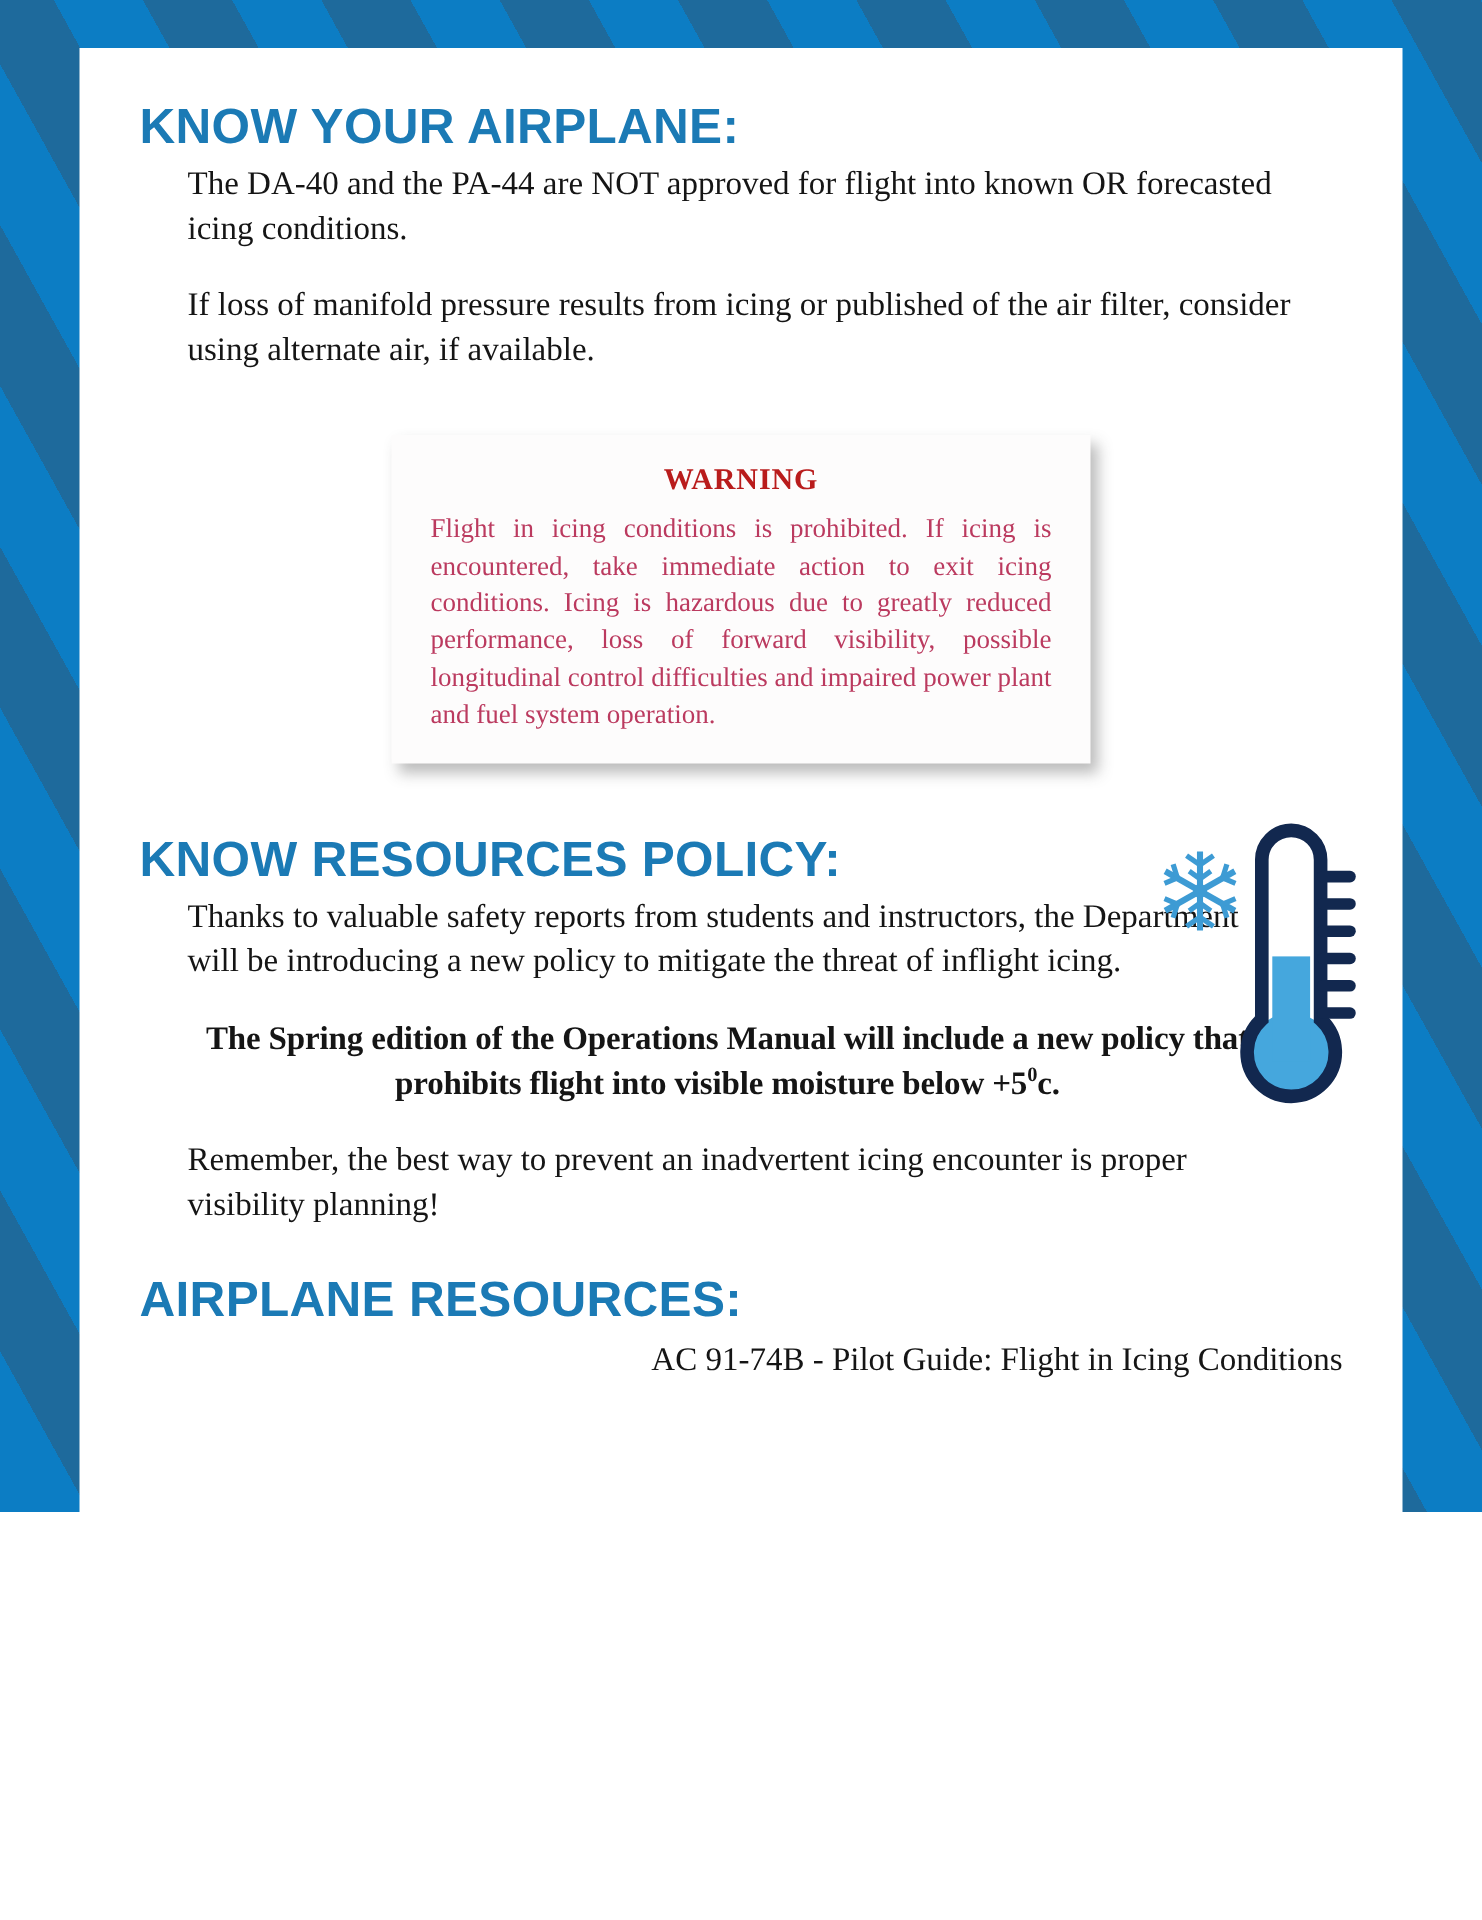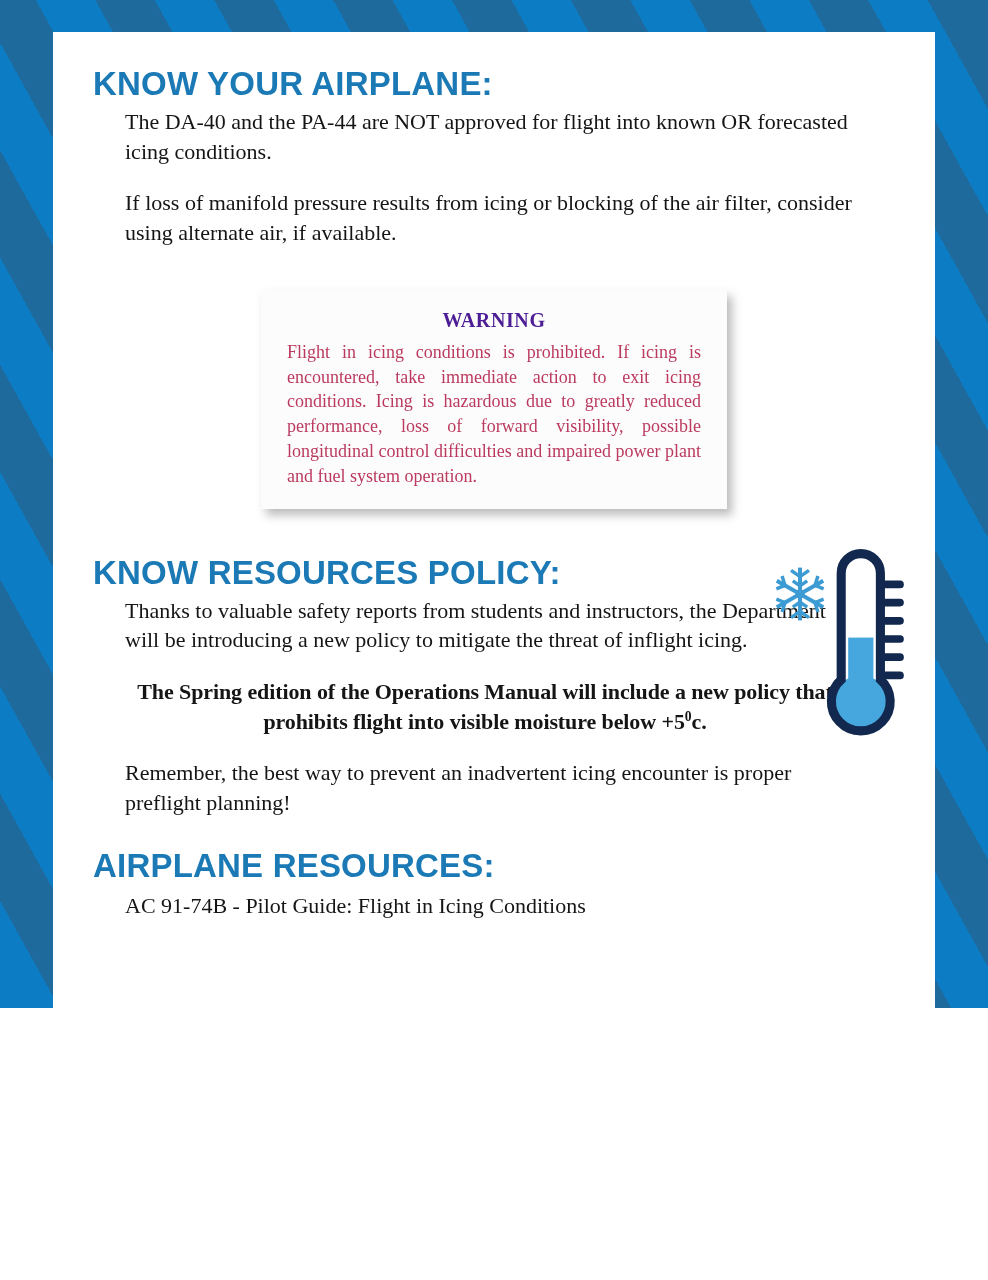--- a/index.html
+++ b/index.html
@@ -91,21 +91,21 @@
     padding: 19px 26px 20px 26px;
     box-shadow: 5px 6px 9px rgba(60,60,60,0.35);
     font-family: "Liberation Serif", serif;
     color: #b9305a;
   }
   #warning-title {
     text-align: center;
     font-weight: bold;
     font-size: 20px;
     letter-spacing: 0.6px;
-    color: #4c1d95;
+    color: #b91c1c;
     margin-bottom: 8px;
   }
   #warning-body {
     font-size: 18px;
     line-height: 1.38;
     text-align: justify;
     color: #bb3a5f;
   }
 
   
@@ -133,35 +133,35 @@
     left: 52px;
     top: 0px;
     width: 84px;
     height: 203px;
   }
 
   #policy-section .body-block { max-width: 740px; }
   #policy-section .body-block p.bold { max-width: 720px; text-align: center; }
 
   #resources-section { margin-top: 30px; }
-  #resources-section .body-block { margin-top: 6px; }
+  #resources-section .body-block { margin-top: 6px; text-align: right; }
 </style>
 </head>
 <body>
 
 <div id="page">
 
   <div id="card">
 
     <section>
       <h2 class="section-heading">KNOW YOUR AIRPLANE:</h2>
 
       <div class="body-block">
         <p>The DA-40 and the PA-44 are NOT approved for flight into known OR forecasted icing conditions.</p>
-        <p>If loss of manifold pressure results from icing or blocking of the air filter, consider using alternate air, if available.</p>
+        <p>If loss of manifold pressure results from icing or published of the air filter, consider using alternate air, if available.</p>
       </div>
     </section>
 
     <div id="warning-wrap">
       <div id="warning-box">
         <div id="warning-title">WARNING</div>
         <div id="warning-body">Flight in icing conditions is prohibited. If icing is encountered, take immediate action to exit icing conditions. Icing is hazardous due to greatly reduced performance, loss of forward visibility, possible longitudinal control difficulties and impaired power plant and fuel system operation.</div>
       </div>
     </div>
 
@@ -222,21 +222,21 @@
         </svg>
       </div>
 
       <h2 class="section-heading">KNOW RESOURCES POLICY:</h2>
 
       <div class="body-block">
         <p>Thanks to valuable safety reports from students and instructors, the Department will be introducing a new policy to mitigate the threat of inflight icing.</p>
 
         <p class="bold"><span>The Spring edition of the Operations Manual will include a new policy that prohibits flight into visible moisture below +5</span><span class="sup0">0</span><span>c.</span></p>
 
-        <p>Remember, the best way to prevent an inadvertent icing encounter is proper preflight planning!</p>
+        <p>Remember, the best way to prevent an inadvertent icing encounter is proper visibility planning!</p>
       </div>
     </section>
 
     <section id="resources-section">
       <h2 class="section-heading">AIRPLANE RESOURCES:</h2>
 
       <div class="body-block">
         <p>AC 91-74B -  Pilot Guide: Flight in Icing Conditions</p>
       </div>
     </section>

